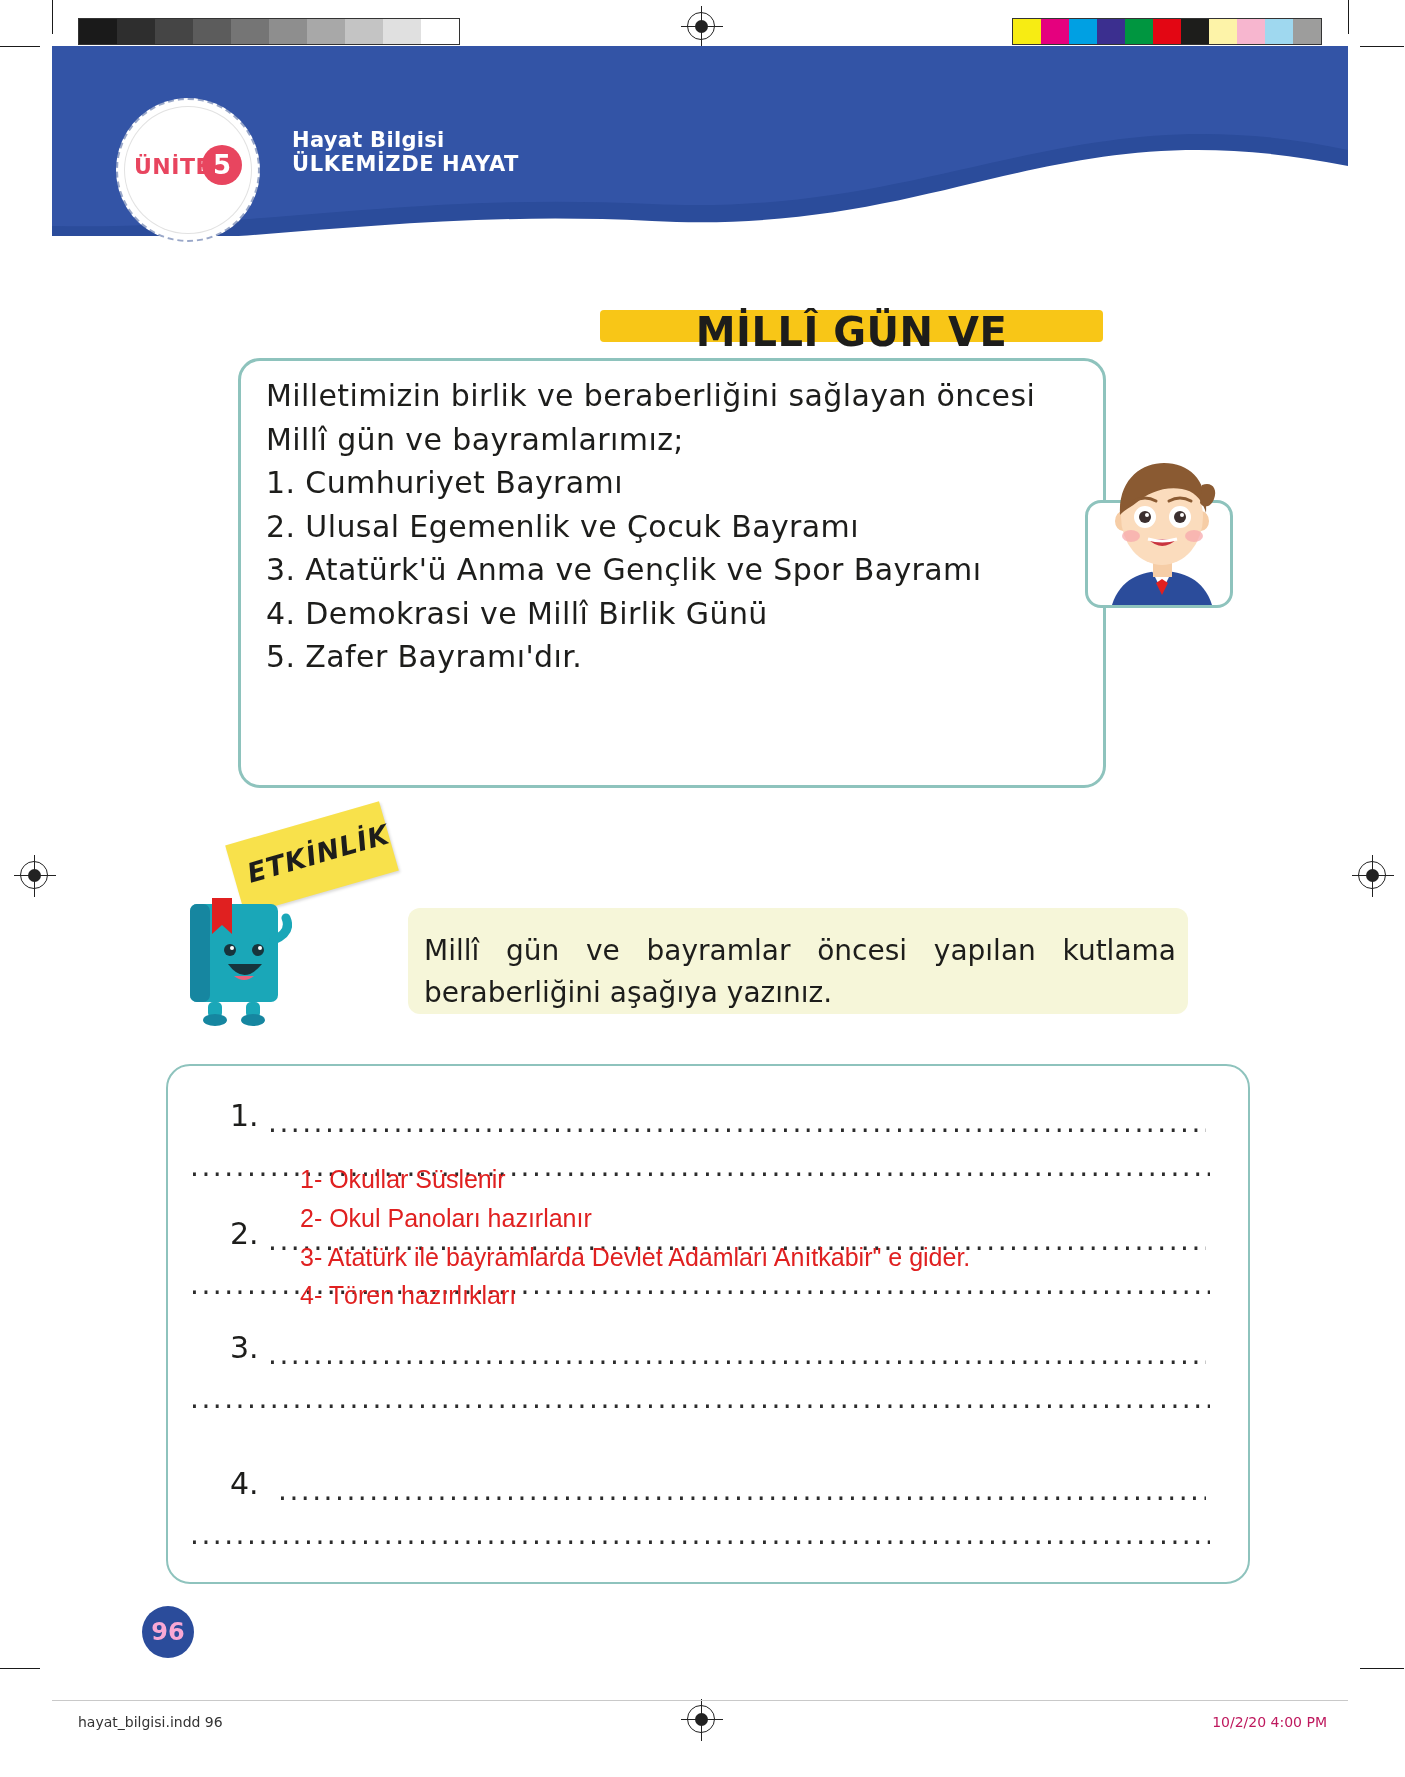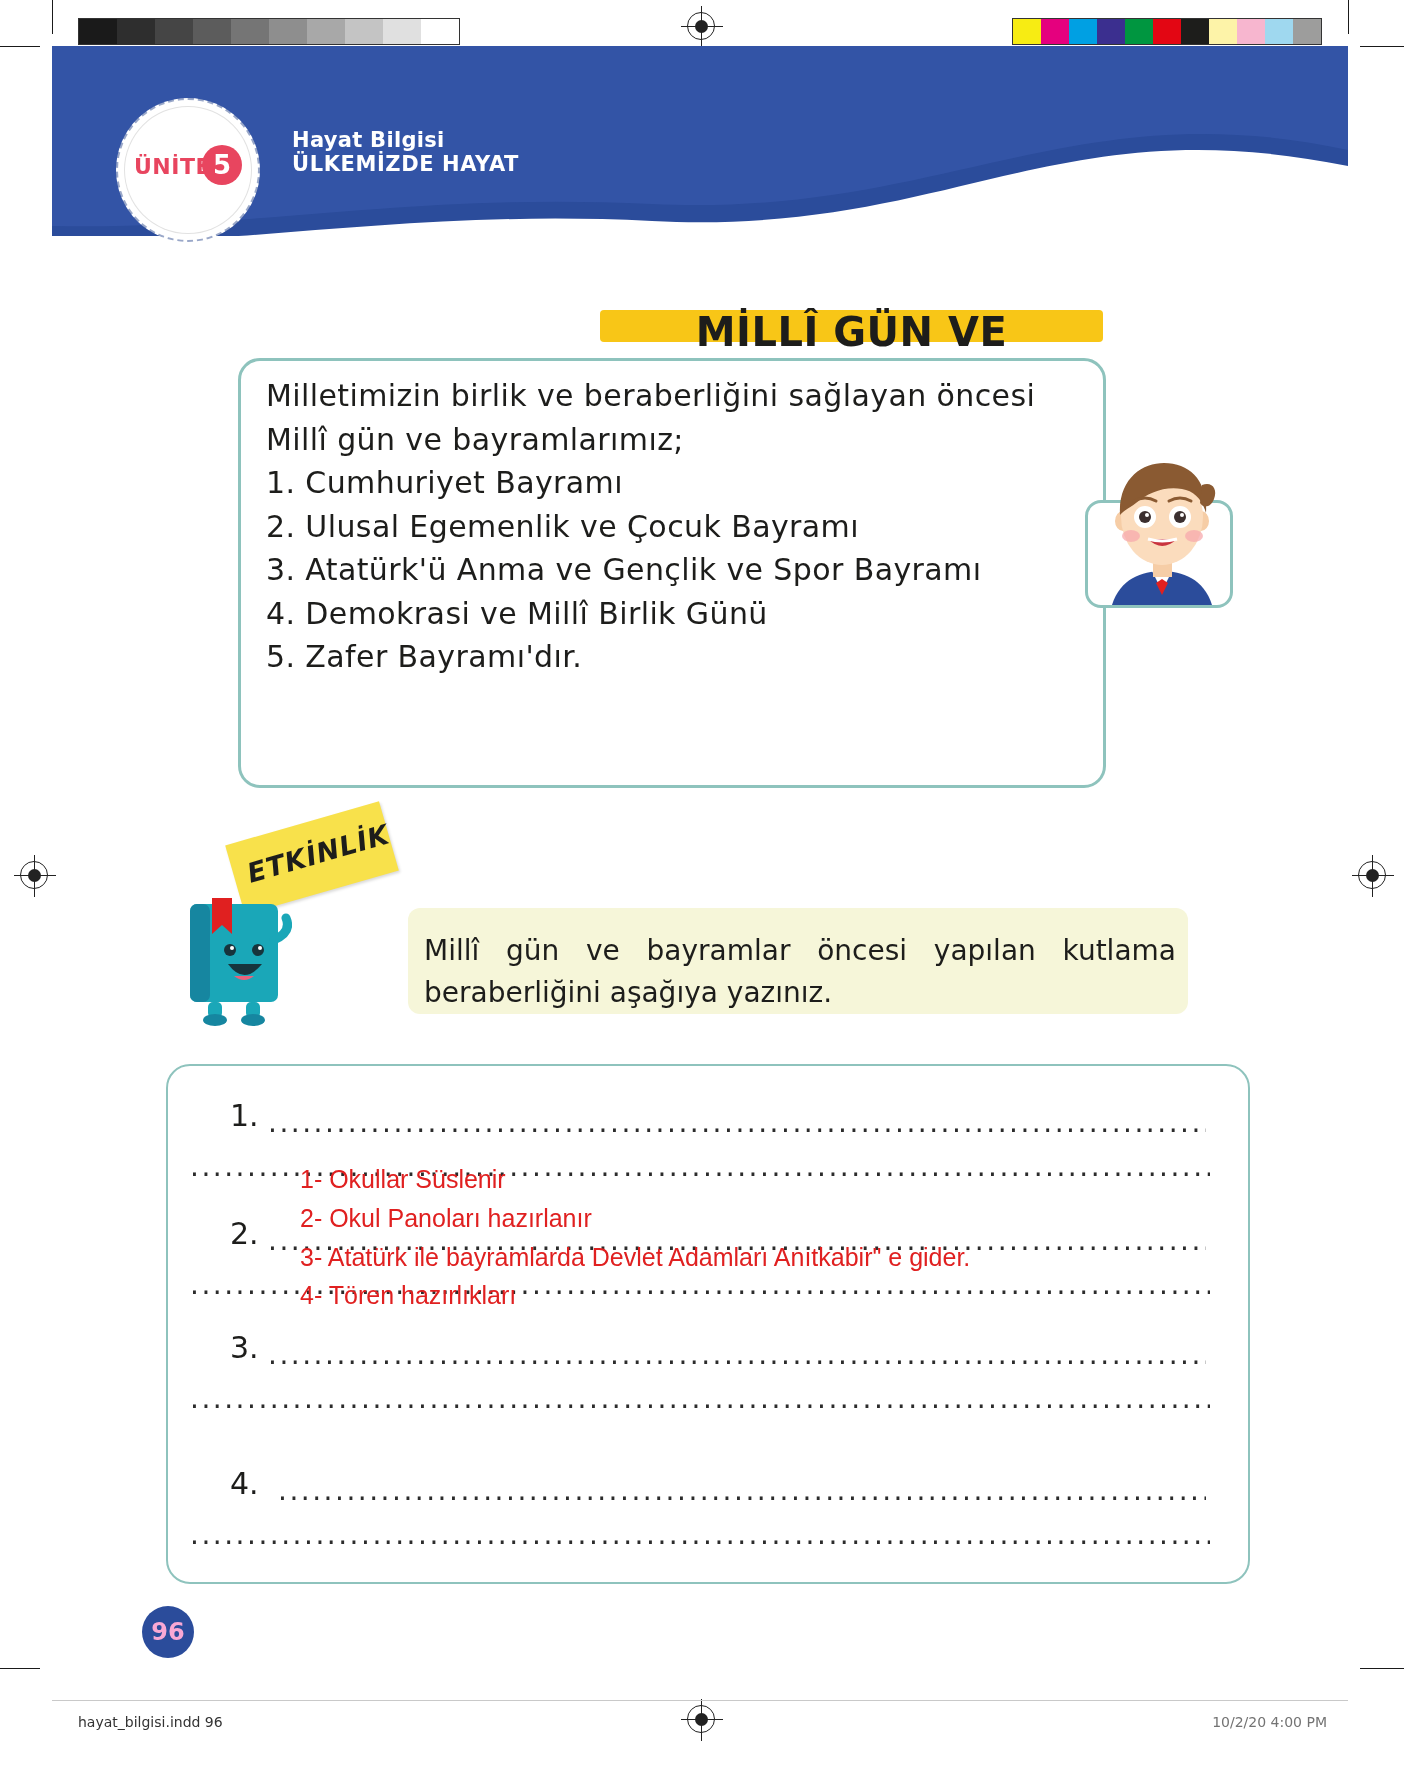--- a/index.html
+++ b/index.html
@@ -318,21 +318,21 @@
     left: 78px;
     top: 1714px;
     font-size: 14px;
     color: #333;
   }
   .footer-right {
     position: absolute;
     right: 78px;
     top: 1714px;
     font-size: 14px;
-    color: #737373;
+    color: #be185d;
     text-align: right;
   }
 </style>
 </head>
 <body>
 
 <div class="wedge" style="left:78px; top:18px;">
   <div style="background:#1a1a1a"></div>
   <div style="background:#2e2e2e"></div>
   <div style="background:#454545"></div>

